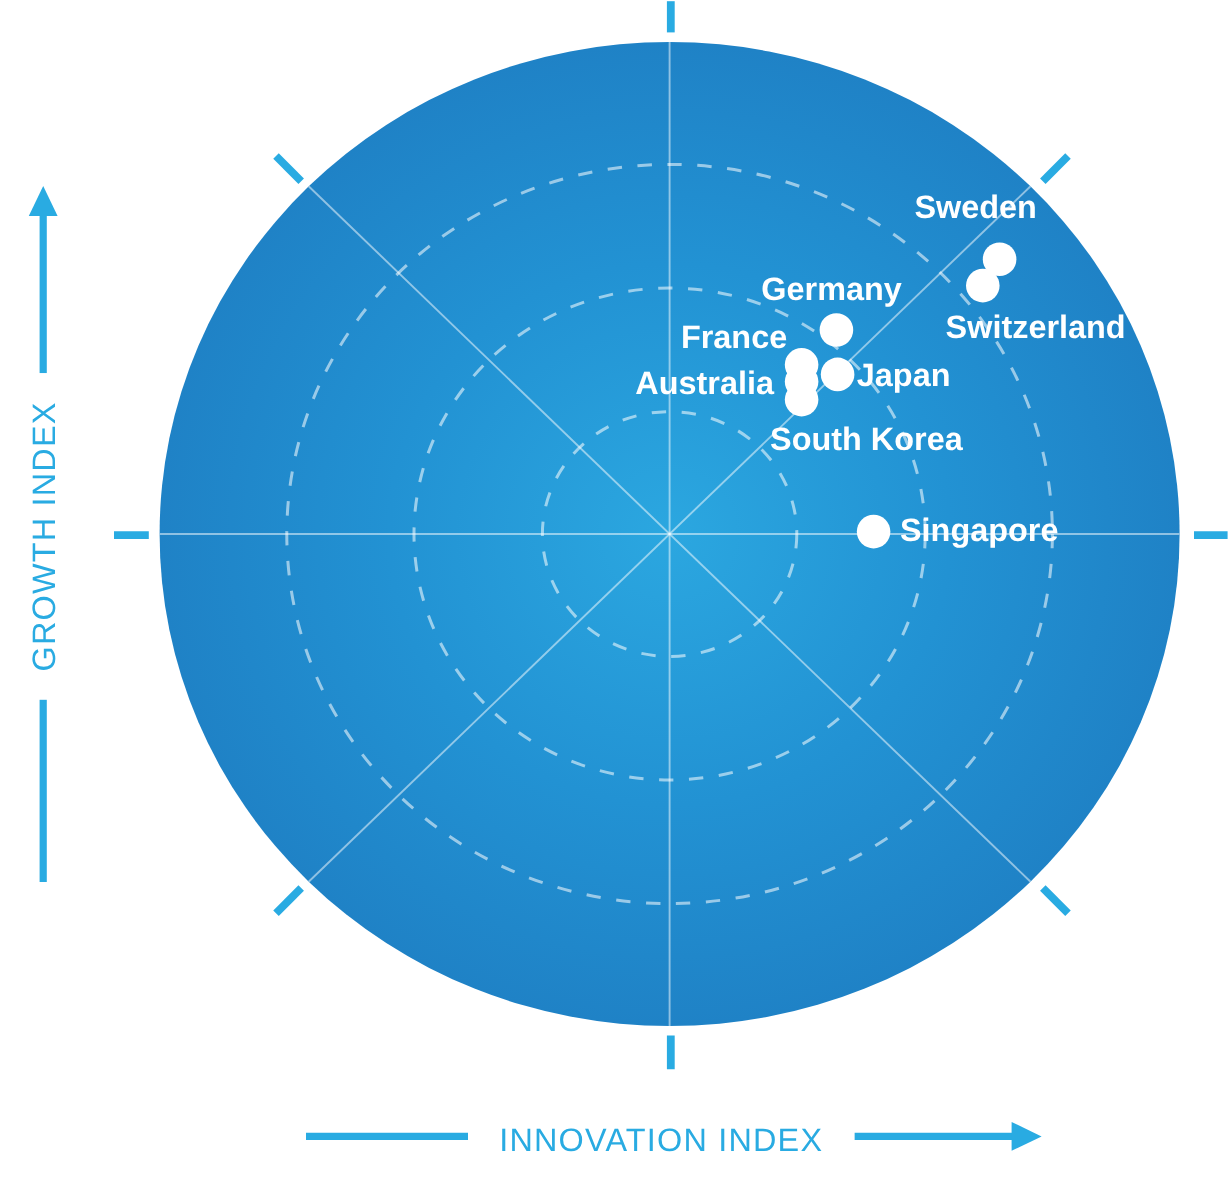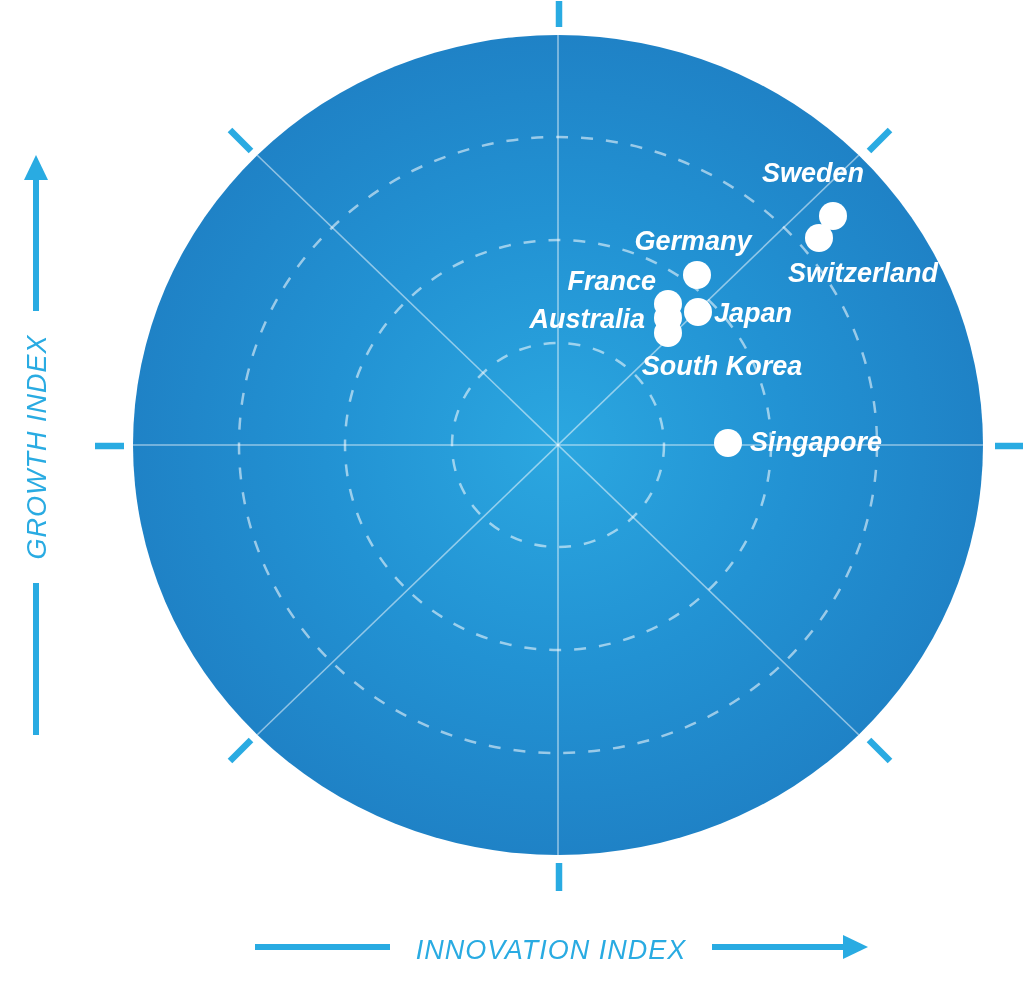--- a/index.html
+++ b/index.html
@@ -1,17 +1,17 @@
 <!DOCTYPE html>
 <html><head>
 <meta charset="utf-8">
 <style>
   html,body{margin:0;padding:0;background:#ffffff;}
   .canvas{position:relative;width:1024px;height:991px;background:#ffffff;overflow:hidden;
-          font-family:"Liberation Sans",sans-serif;font-style:italic;}
+          font-family:"Liberation Sans",sans-serif;}
   .bg{fill:url(#circleGrad);}
   .spoke{stroke:rgba(255,255,255,0.50);stroke-width:1.6;fill:none;}
   .ring{fill:none;stroke:rgba(255,255,255,0.55);stroke-width:2.5;stroke-dasharray:12 13;}
   .ticks line{stroke:#29ABE2;stroke-width:6.5;stroke-linecap:butt;}
   .dots circle{fill:#ffffff;}
   .dotlabels text{fill:#ffffff;font-family:"Liberation Sans",sans-serif;
                   font-size:27px;font-weight:bold;}
   .axisline{stroke:#29ABE2;stroke-width:6;stroke-linecap:butt;}
   .axishead{fill:#29ABE2;stroke:none;}
   .labelbox{fill:#ffffff;}

